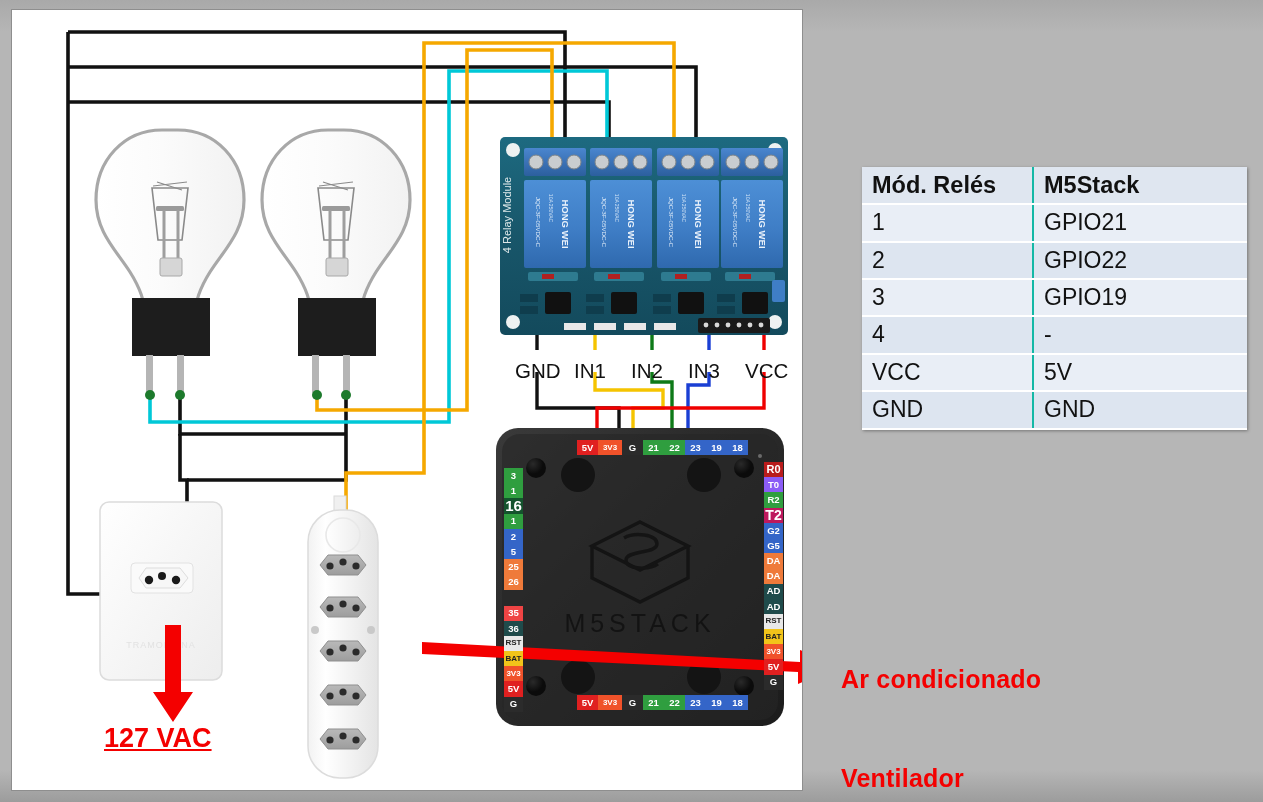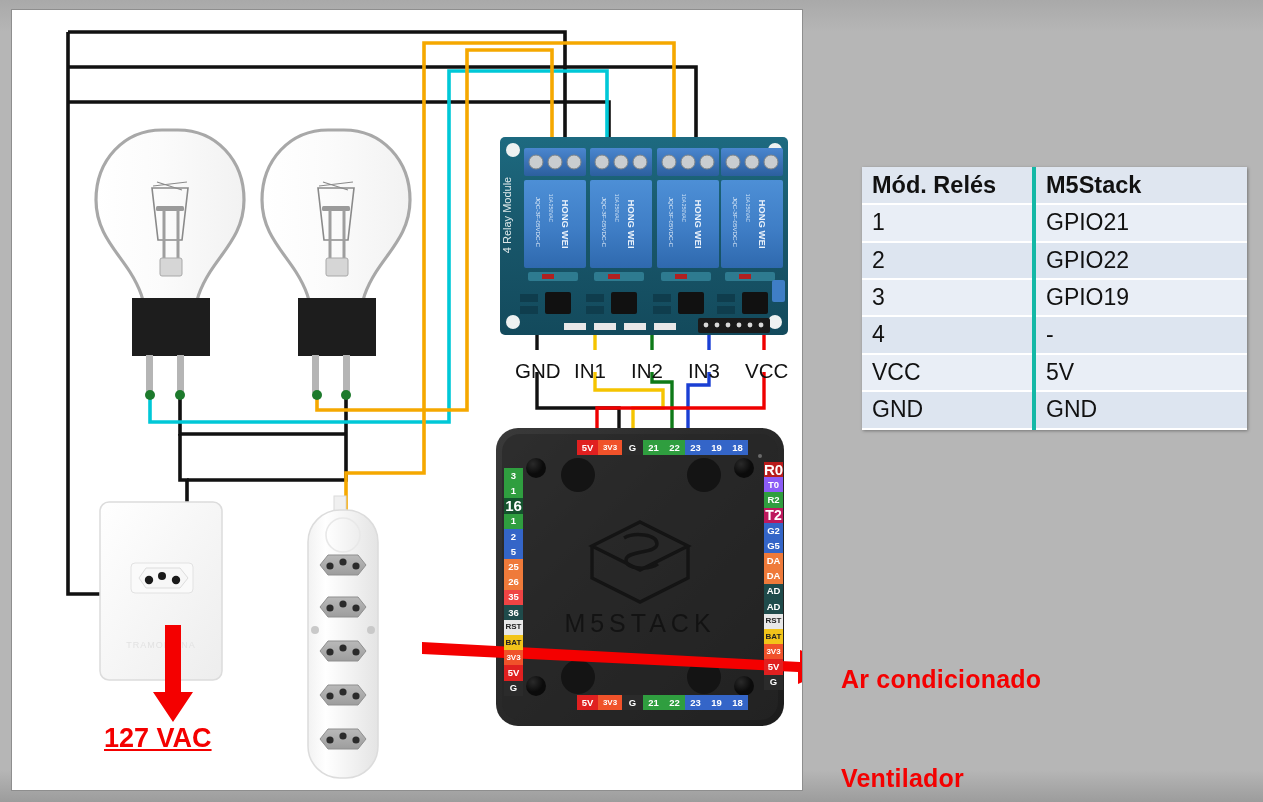--- a/index.html
+++ b/index.html
@@ -14,21 +14,21 @@
   #canvas svg{position:absolute;left:0;top:0;}
 
   
   #wire-table{position:absolute;left:862px;top:167px;width:385px;
               border-collapse:collapse;background:#e8edf5;
               box-shadow:1px 1px 3px rgba(0,0,0,.35);}
   #wire-table td,#wire-table th{padding:3px 10px;font-size:23px;color:#111;
               text-align:left;border-bottom:2px solid #ffffff;line-height:1.28;}
   #wire-table th{font-weight:bold;font-size:23.5px;background:#dfe6f0;}
   #wire-table td:first-child,#wire-table th:first-child{width:150px;
-              border-right:4px solid #14b8a6;}
+              border-right:2px solid #14b8a6;}
   #wire-table tr:nth-child(odd) td{background:#e9eef6;}
   #wire-table tr:nth-child(even) td{background:#dde5f0;}
 
   
   #annot{position:absolute;left:841px;top:597px;color:#f40000;
          font-size:25px;font-weight:bold;line-height:1.32;white-space:pre;}
   #annot div{letter-spacing:.2px;}
 
   
   .relay-pin-label{position:absolute;font-size:20.5px;color:#111;
@@ -375,30 +375,30 @@
       </div>
   <div class="pincol" id="m5-left-pins" style="left:492px;top:458px;">
         <div class="pinchip" style="background: rgb(47, 158, 63); color: rgb(255, 255, 255); font-size: 9.5px;">3</div>
         <div class="pinchip" style="background: rgb(47, 158, 63); color: rgb(255, 255, 255); font-size: 9.5px;">1</div>
         <div class="pinchip" style="background: #14532d; color: rgb(255, 255, 255); font-size: 15px;">16</div>
         <div class="pinchip" style="background: rgb(47, 158, 63); color: rgb(255, 255, 255); font-size: 9.5px;">1</div>
         <div class="pinchip" style="background: rgb(52, 101, 200); color: rgb(255, 255, 255); font-size: 9.5px;">2</div>
         <div class="pinchip" style="background: rgb(52, 101, 200); color: rgb(255, 255, 255); font-size: 9.5px;">5</div>
         <div class="pinchip" style="background: rgb(239, 122, 58); color: rgb(255, 255, 255); font-size: 9.5px;">25</div>
         <div class="pinchip" style="background: rgb(239, 122, 58); color: rgb(255, 255, 255); font-size: 9.5px;">26</div>
-        <div class="pinchip" style="background: #ef4444; color: rgb(255, 255, 255); font-size: 9.5px;">35</div>
+        <div class="pinchip" style="background: #ef4444; color: rgb(255, 255, 255); font-size: 9.5px; margin-top: 16px;">35</div>
         <div class="pinchip" style="background: rgb(31, 75, 75); color: rgb(255, 255, 255); font-size: 9.5px;">36</div>
         <div class="pinchip" style="background: rgb(232, 232, 232); color: rgb(34, 34, 34); font-size: 8px;">RST</div>
         <div class="pinchip" style="background: rgb(242, 196, 26); color: rgb(34, 34, 34); font-size: 8px;">BAT</div>
         <div class="pinchip" style="background: rgb(240, 82, 42); color: rgb(255, 255, 255); font-size: 8px;">3V3</div>
         <div class="pinchip" style="background: rgb(224, 32, 32); color: rgb(255, 255, 255); font-size: 9.5px;">5V</div>
         <div class="pinchip" style="background: rgb(43, 43, 43); color: rgb(255, 255, 255); font-size: 9.5px;">G</div>
       </div>
   <div class="pincol" id="m5-right-pins" style="left:752px;top:452px;">
-        <div class="pinchip" style="background: #b91c1c; color: rgb(255, 255, 255); font-size: 15px;">R0</div>
+        <div class="pinchip" style="background: #b91c1c; color: rgb(255, 255, 255); font-size: 11px;">R0</div>
         <div class="pinchip" style="background: #8b5cf6; color: rgb(255, 255, 255); font-size: 9.5px;">T0</div>
         <div class="pinchip" style="background: rgb(47, 158, 63); color: rgb(255, 255, 255); font-size: 9.5px;">R2</div>
         <div class="pinchip" style="background: #be185d; color: rgb(255, 255, 255); font-size: 14px;">T2</div>
         <div class="pinchip" style="background: rgb(52, 101, 200); color: rgb(255, 255, 255); font-size: 9.5px;">G2</div>
         <div class="pinchip" style="background: rgb(52, 101, 200); color: rgb(255, 255, 255); font-size: 9.5px;">G5</div>
         <div class="pinchip" style="background: rgb(239, 122, 58); color: rgb(255, 255, 255); font-size: 9.5px;">DA</div>
         <div class="pinchip" style="background: rgb(239, 122, 58); color: rgb(255, 255, 255); font-size: 9.5px;">DA</div>
         <div class="pinchip" style="background: rgb(31, 75, 75); color: rgb(255, 255, 255); font-size: 9.5px;">AD</div>
         <div class="pinchip" style="background: rgb(31, 75, 75); color: rgb(255, 255, 255); font-size: 9.5px;">AD</div>
         <div class="pinchip" style="background: rgb(232, 232, 232); color: rgb(34, 34, 34); font-size: 8px;">RST</div>

